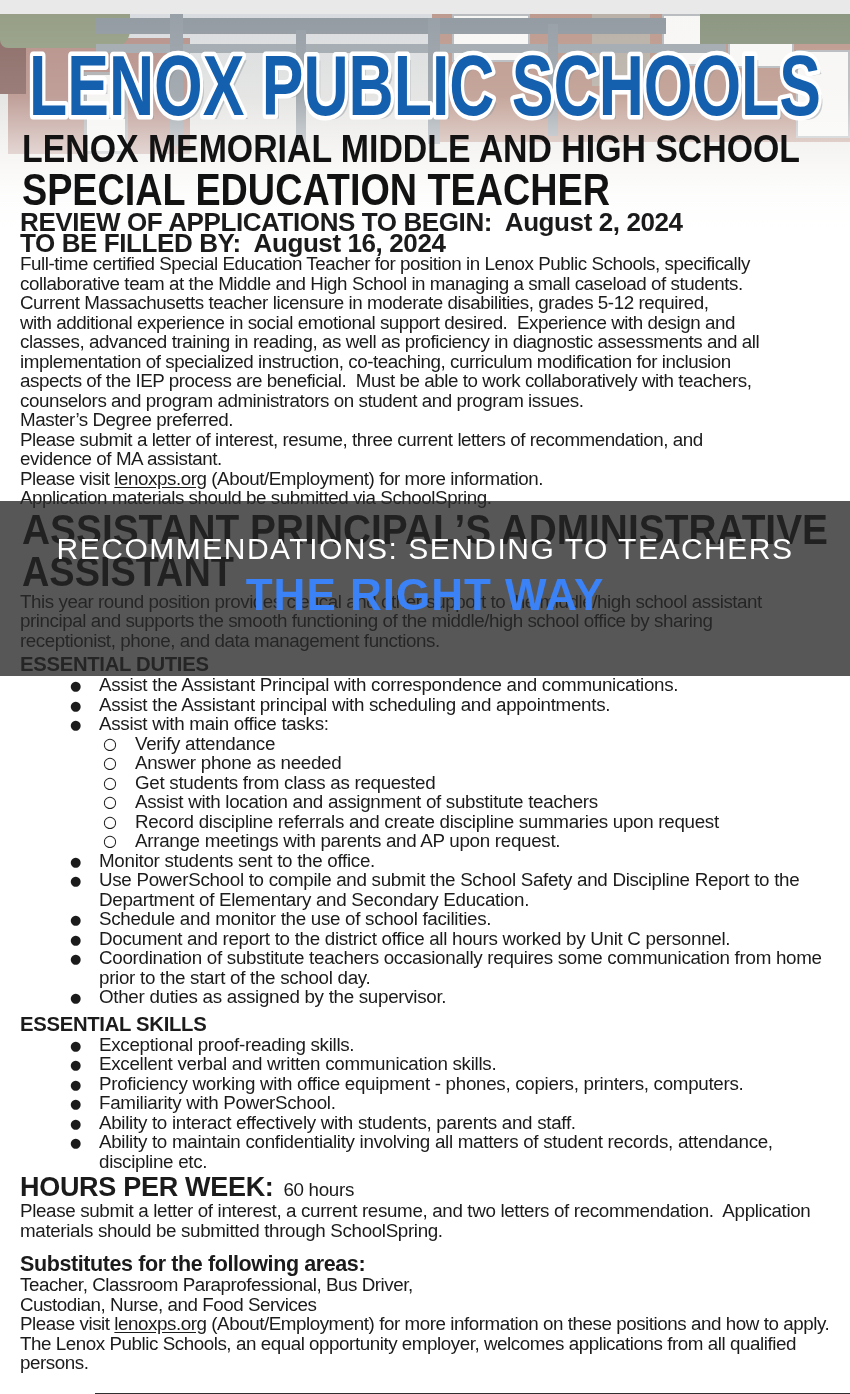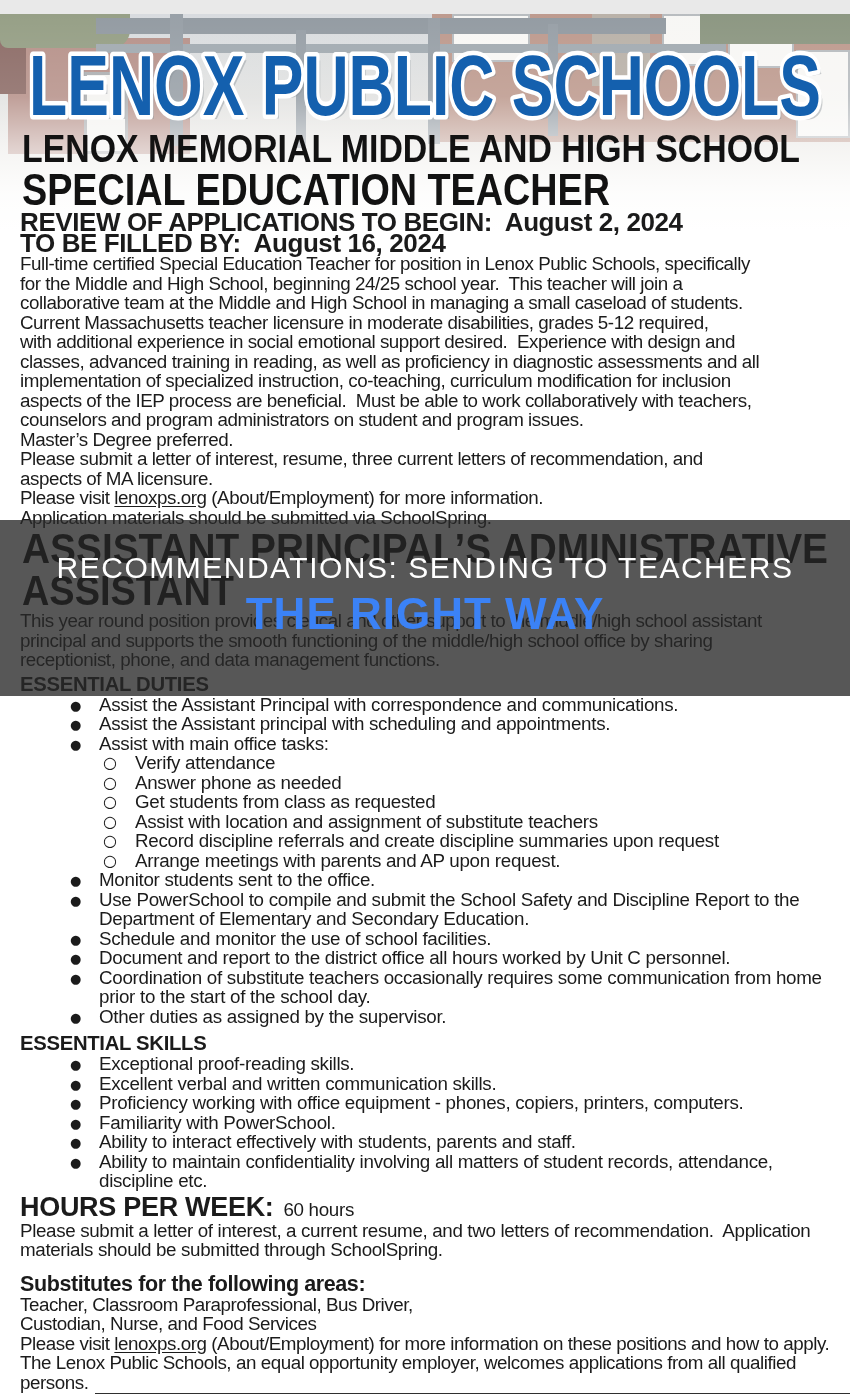--- a/index.html
+++ b/index.html
@@ -99,31 +99,30 @@
 
     <svg width="810" height="44" viewBox="0 0 810 44">
       <text x="2" y="37" textLength="588" lengthAdjust="spacingAndGlyphs" font-family="Liberation Sans, sans-serif" font-weight="bold" font-size="45" fill="#121212">SPECIAL EDUCATION TEACHER</text>
     </svg>
 
     <div class="boldline">REVIEW OF APPLICATIONS TO BEGIN:  August 2, 2024</div>
     <div class="boldline">TO BE FILLED BY:  August 16, 2024</div>
 
     <div id="p1-lines">
         <div class="bl">Full-time certified Special Education Teacher for position in Lenox Public Schools, specifically</div>
-        <div class="bl">for the Middle and High School, beginning 24/25 school year.  This teacher will join a</div>
         <div class="bl">collaborative team at the Middle and High School in managing a small caseload of students.</div>
         <div class="bl">Current Massachusetts teacher licensure in moderate disabilities, grades 5-12 required,</div>
         <div class="bl">with additional experience in social emotional support desired.  Experience with design and</div>
         <div class="bl">classes, advanced training in reading, as well as proficiency in diagnostic assessments and all</div>
         <div class="bl">implementation of specialized instruction, co-teaching, curriculum modification for inclusion</div>
         <div class="bl">aspects of the IEP process are beneficial.  Must be able to work collaboratively with teachers,</div>
         <div class="bl">counselors and program administrators on student and program issues.</div>
         <div class="bl">Master’s Degree preferred.</div>
         <div class="bl">Please submit a letter of interest, resume, three current letters of recommendation, and</div>
-        <div class="bl">aspects of MA licensure.</div>
+        <div class="bl">evidence of MA assistant.</div>
         <div class="bl">Please visit <a class="lk">lenoxps.org</a> (About/Employment) for more information.</div>
         <div class="bl">Application materials should be submitted via SchoolSpring.</div>
       </div>
 
     <div class="band">
       <svg width="810" height="84" viewBox="0 0 810 84">
         <text x="2" y="36" textLength="806" lengthAdjust="spacingAndGlyphs" font-family="Liberation Sans, sans-serif" font-weight="bold" font-size="42" fill="#0d0d0d">ASSISTANT PRINCIPAL’S ADMINISTRATIVE</text>
         <text x="2" y="78" textLength="212" lengthAdjust="spacingAndGlyphs" font-family="Liberation Sans, sans-serif" font-weight="bold" font-size="42" fill="#0d0d0d">ASSISTANT</text>
       </svg>
       <div id="p2-intro">

